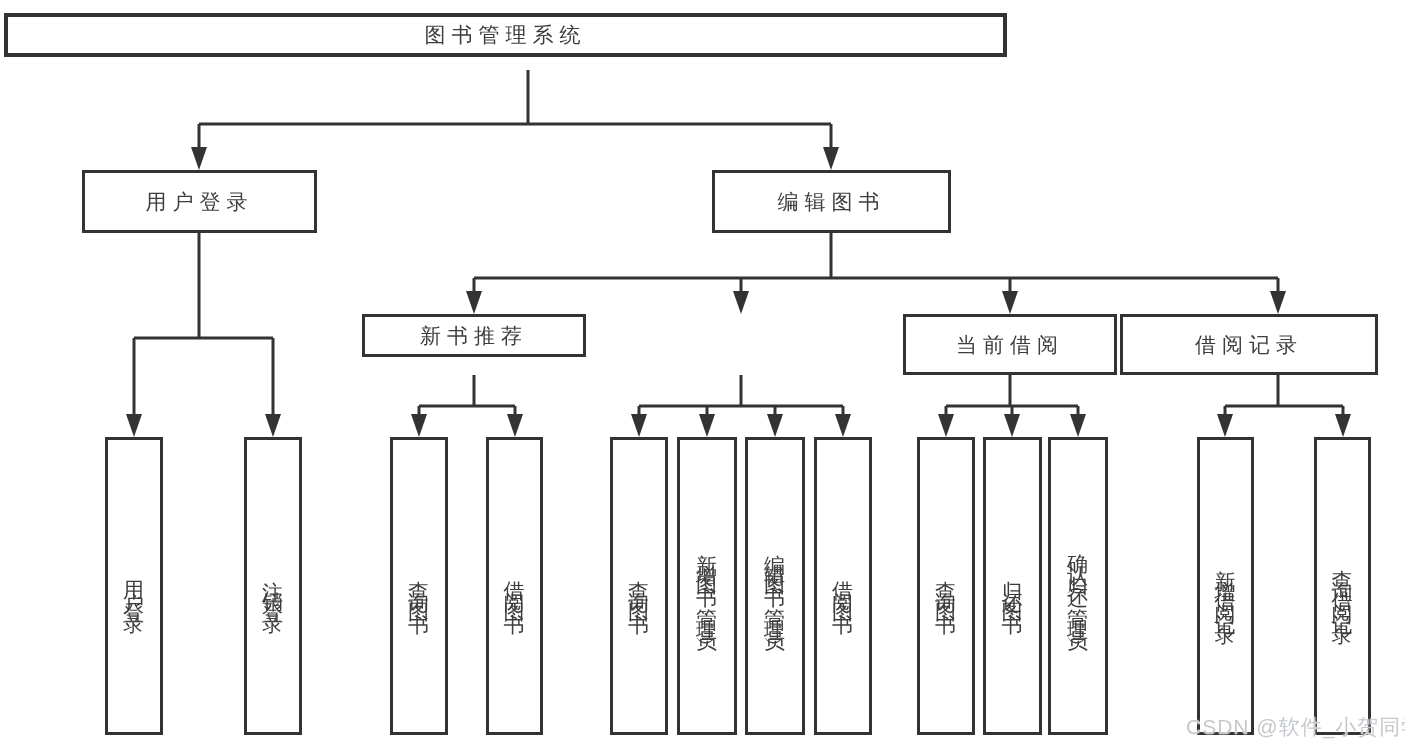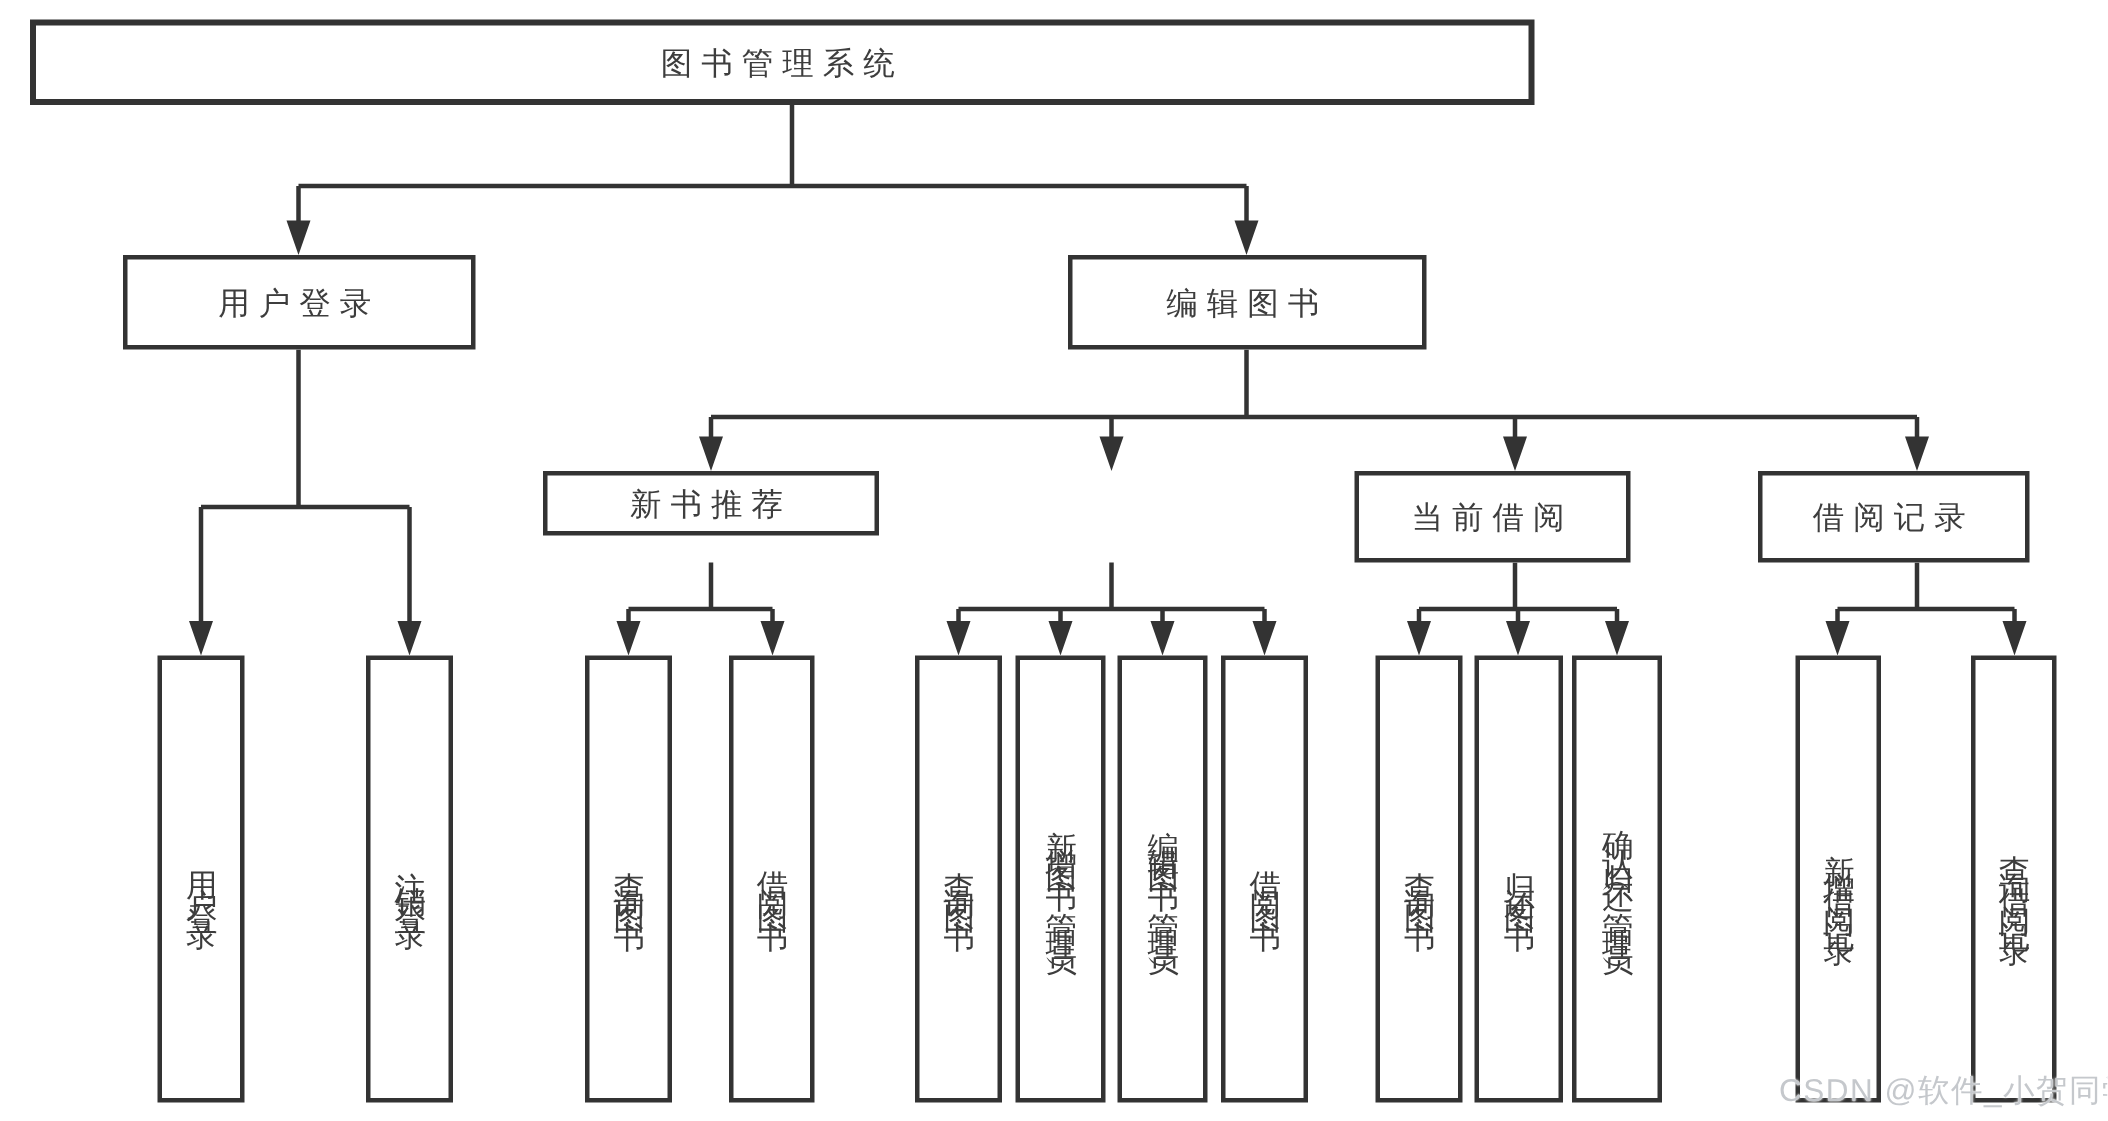--- a/index.html
+++ b/index.html
@@ -96,38 +96,38 @@
     <path class="ar" d="
       M199 170 l-8 -23 h16 z  M831 170 l-8 -23 h16 z
       M474 314 l-8 -23 h16 z  M741 314 l-8 -23 h16 z  M1010 314 l-8 -23 h16 z  M1278 314 l-8 -23 h16 z
       M134 437 l-8 -23 h16 z  M273 437 l-8 -23 h16 z
       M419 437 l-8 -23 h16 z  M515 437 l-8 -23 h16 z
       M639 437 l-8 -23 h16 z  M707 437 l-8 -23 h16 z  M775 437 l-8 -23 h16 z  M843 437 l-8 -23 h16 z
       M946 437 l-8 -23 h16 z  M1012 437 l-8 -23 h16 z  M1078 437 l-8 -23 h16 z
       M1225 437 l-8 -23 h16 z M1343 437 l-8 -23 h16 z"></path>
   </svg>
 
-  <div class="node root-node" style="left:20px;top:13px;width:1003px;height:57px">
+  <div class="node root-node" style="left:4px;top:13px;width:1003px;height:44px">
     <span class="lbl">图书管理系统</span>
   </div>
 
   <div class="node" style="left:82px;top:170px;width:235px;height:63px">
     <span class="lbl">用户登录</span>
   </div>
   <div class="node" style="left:712px;top:170px;width:239px;height:63px">
     <span class="lbl">编辑图书</span>
   </div>
 
   <div class="node" style="left:362px;top:314px;width:224px;height:43px">
     <span class="lbl">新书推荐</span>
   </div>
-  <div class="node" style="left:903px;top:314px;width:184px;height:61px">
+  <div class="node" style="left:903px;top:314px;width:214px;height:61px">
     <span class="lbl">当前借阅</span>
   </div>
-  <div class="node" style="left:1172px;top:314px;width:181px;height:61px">
+  <div class="node" style="left:1120px;top:314px;width:258px;height:61px">
     <span class="lbl">借阅记录</span>
   </div>
 
   <div class="node leaf" style="left:105px;top:437px;width:58px;height:298px">
     <span class="lbl">用户登录</span>
   </div>
   <div class="node leaf" style="left:244px;top:437px;width:58px;height:298px">
     <span class="lbl">注销登录</span>
   </div>
 

